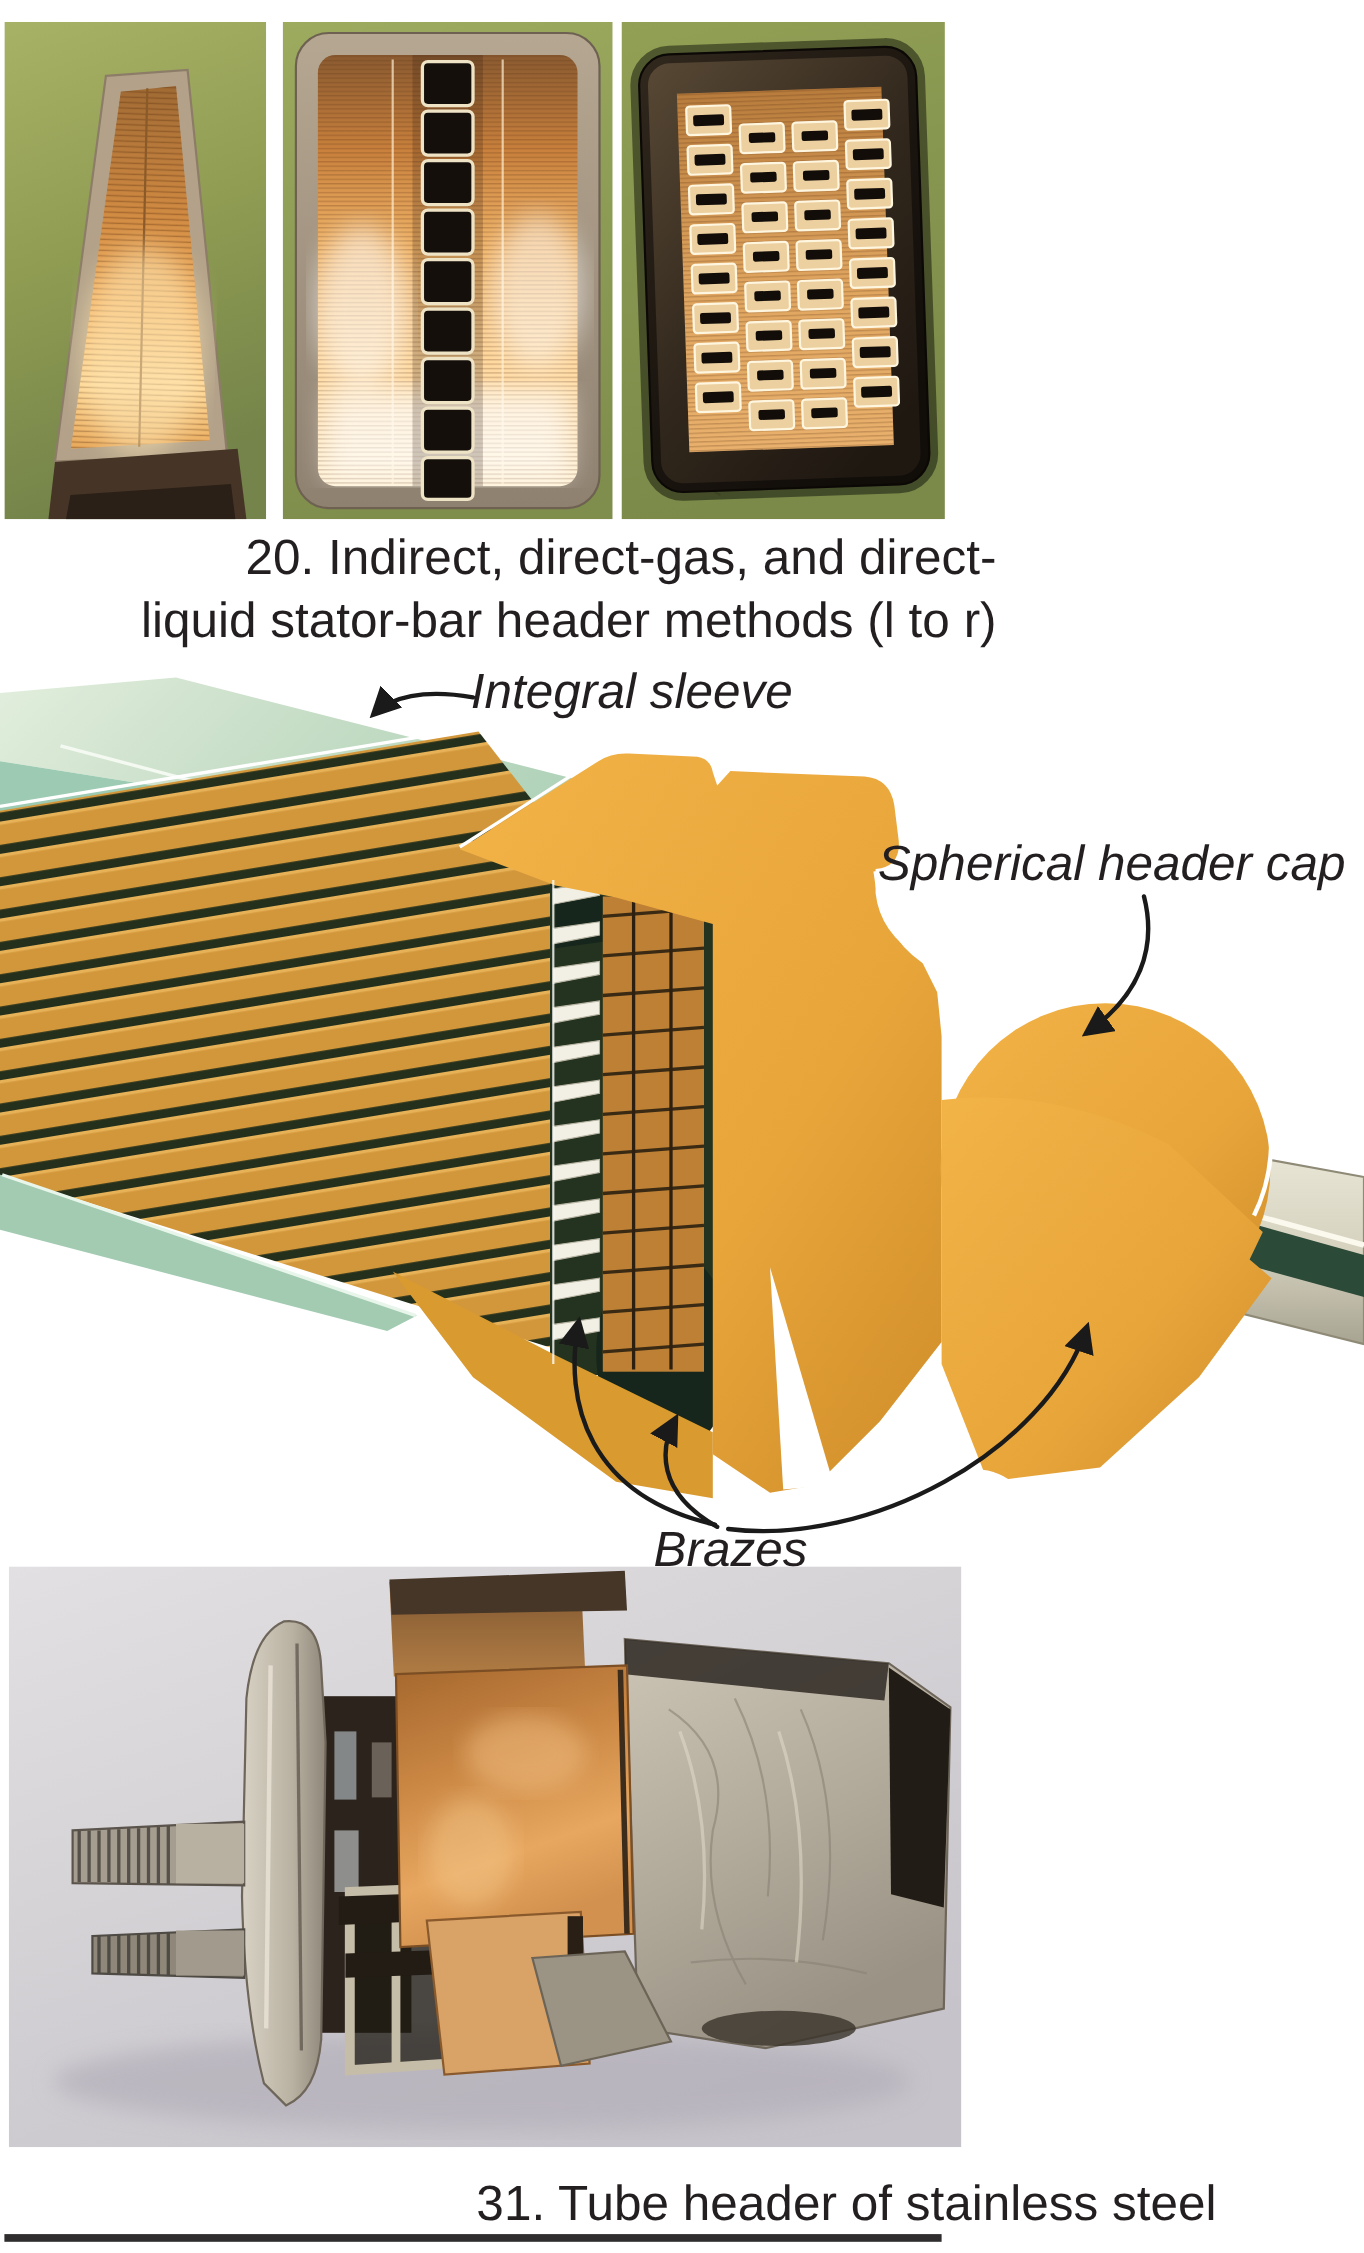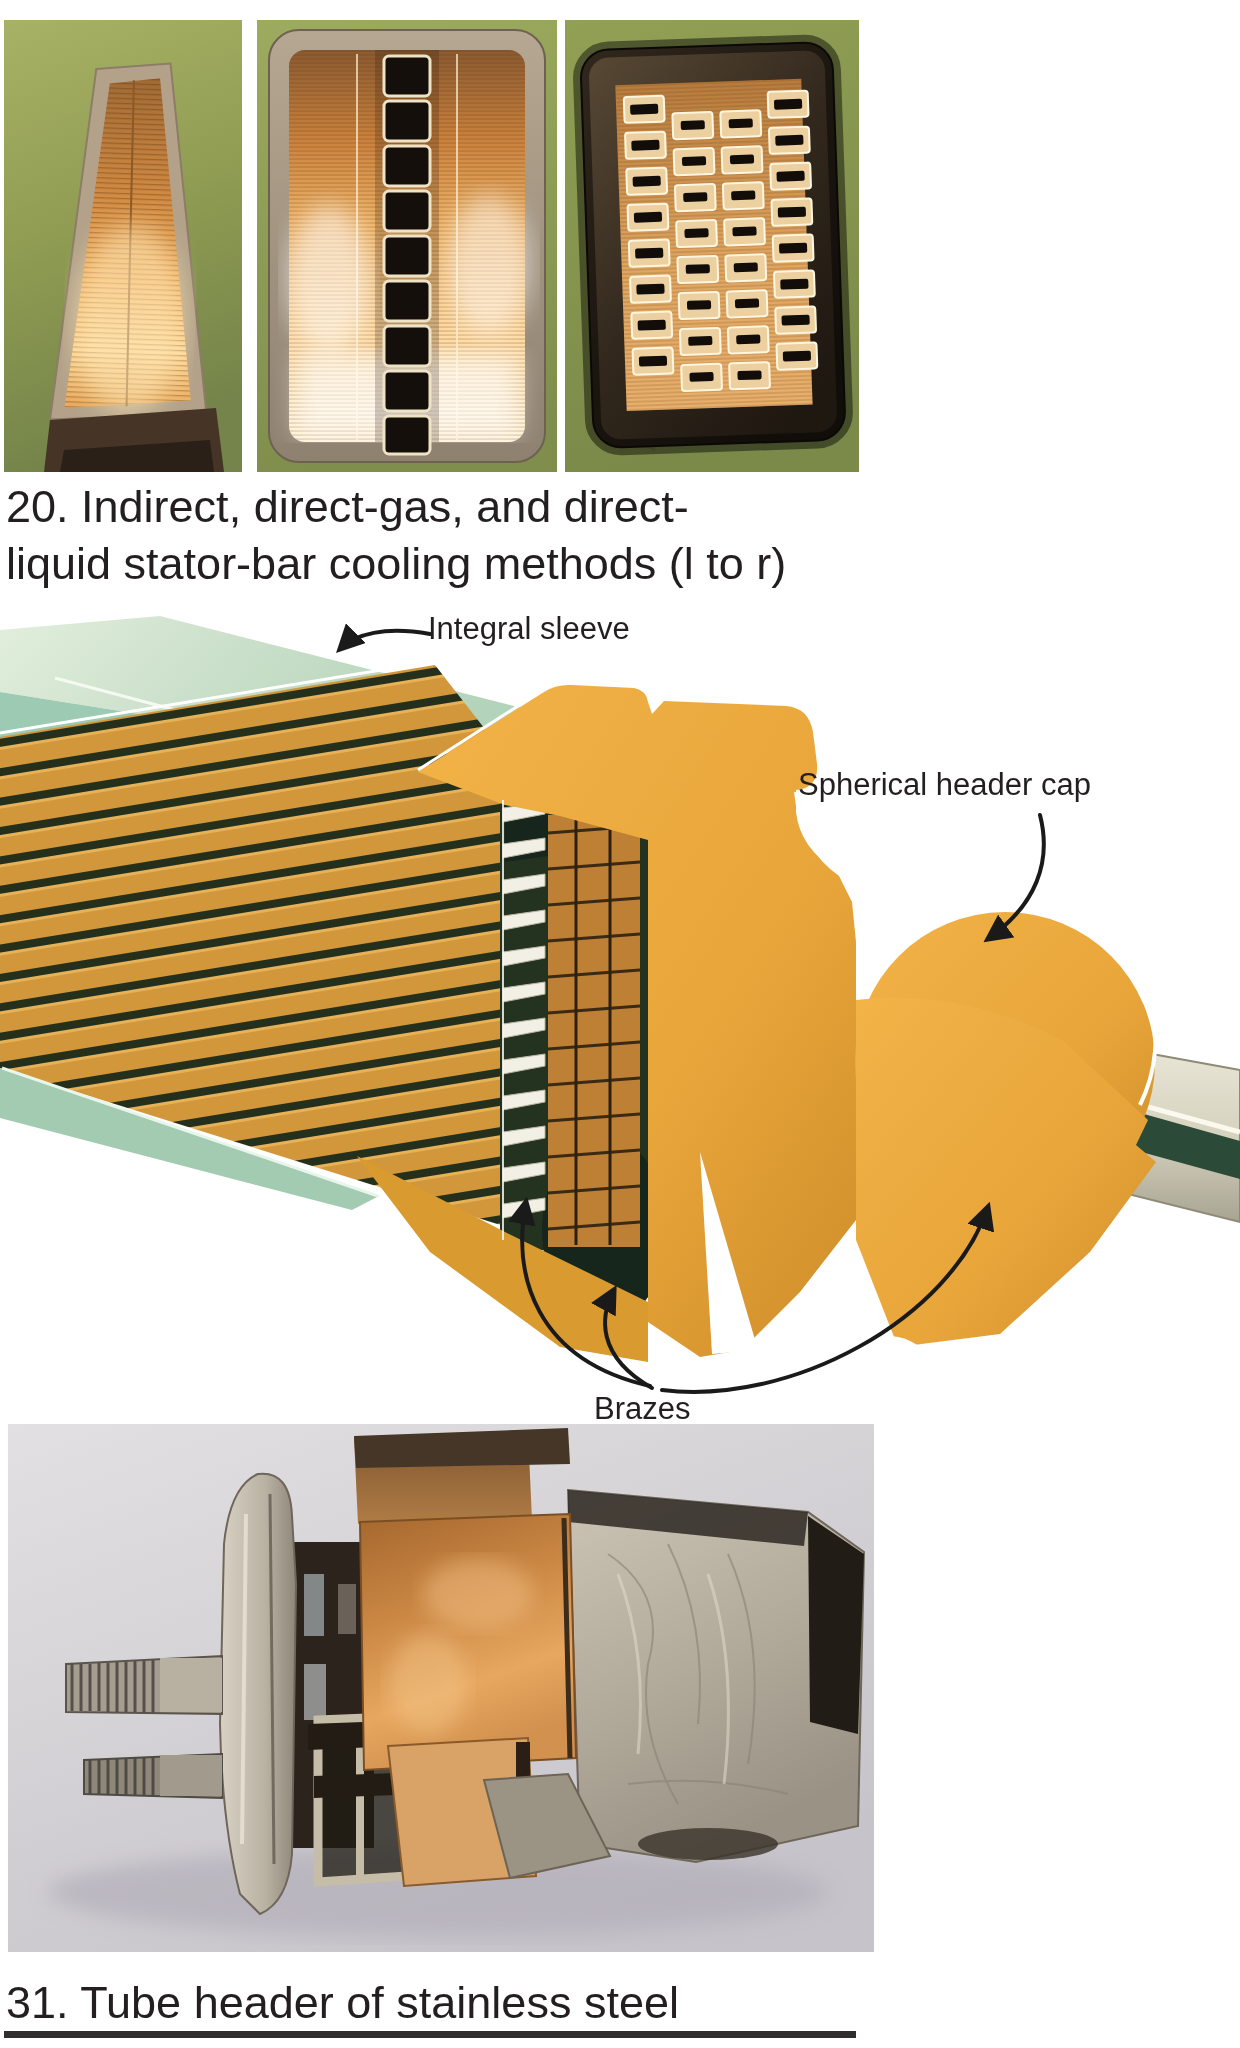--- a/index.html
+++ b/index.html
@@ -2,24 +2,24 @@
 <html><head>
 <meta charset="utf-8">
 <style>
   html,body{margin:0;padding:0;}
   body{
     width:1240px;height:2048px;position:relative;background:#ffffff;
     font-family:"Liberation Sans", sans-serif;color:#231f20;overflow:hidden;
   }
   .abs{position:absolute;}
   .caption{
-    font-size:45px;line-height:57px;letter-spacing:0px;color:#231f20;
+    font-size:45px;line-height:57px;letter-spacing:0px;color:#231f20;text-align:right;
   }
   .label{
-    font-size:31px;line-height:50px;color:#231f20;white-space:nowrap;
+    font-size:45px;line-height:50px;color:#231f20;white-space:nowrap;font-style:italic;
   }
   .photo{position:absolute;display:block;}
   #rule22{position:absolute;left:4px;top:2031px;width:852px;height:7px;background:#2f2d2e;}
   svg{display:block;}
 </style>
 </head>
 <body>
 
 <svg class="photo" style="left:4px;top:20px" width="238" height="452" viewBox="0 0 238 452">
   <defs>
@@ -203,21 +203,21 @@
         <rect x="208" y="326" width="40" height="26" rx="3" fill="#ecd0a0" stroke="#fff6e0" stroke-width="2"></rect>
           <rect x="214" y="334" width="28" height="10" rx="2" fill="#120d08"></rect>
       </g>
     </g>
     <rect x="22" y="26" width="252" height="398" rx="28" fill="none" stroke="rgba(0,0,0,0.45)" stroke-width="16"></rect>
   </g>
 </svg>
 
 <div class="abs caption" style="left:6px;top:478px;width:900px">
   <div>20. Indirect, direct-gas, and direct-</div>
-  <div>liquid stator-bar cooling methods (l to r)</div>
+  <div>liquid stator-bar header methods (l to r)</div>
 </div>
 
 <svg class="abs" style="left:0;top:600px" width="1240" height="820" viewBox="0 0 1240 820">
   <defs>
     <linearGradient id="sleeveTop" x1="0" y1="0" x2="1" y2="0.25">
       <stop offset="0" stop-color="#e2eedd"></stop>
         <stop offset="0.5" stop-color="#c6ddc6"></stop>
         <stop offset="1" stop-color="#aed2b8"></stop>
     </linearGradient>
     <pattern id="strands" width="8" height="29" patternUnits="userSpaceOnUse" patternTransform="rotate(-9.3)">

